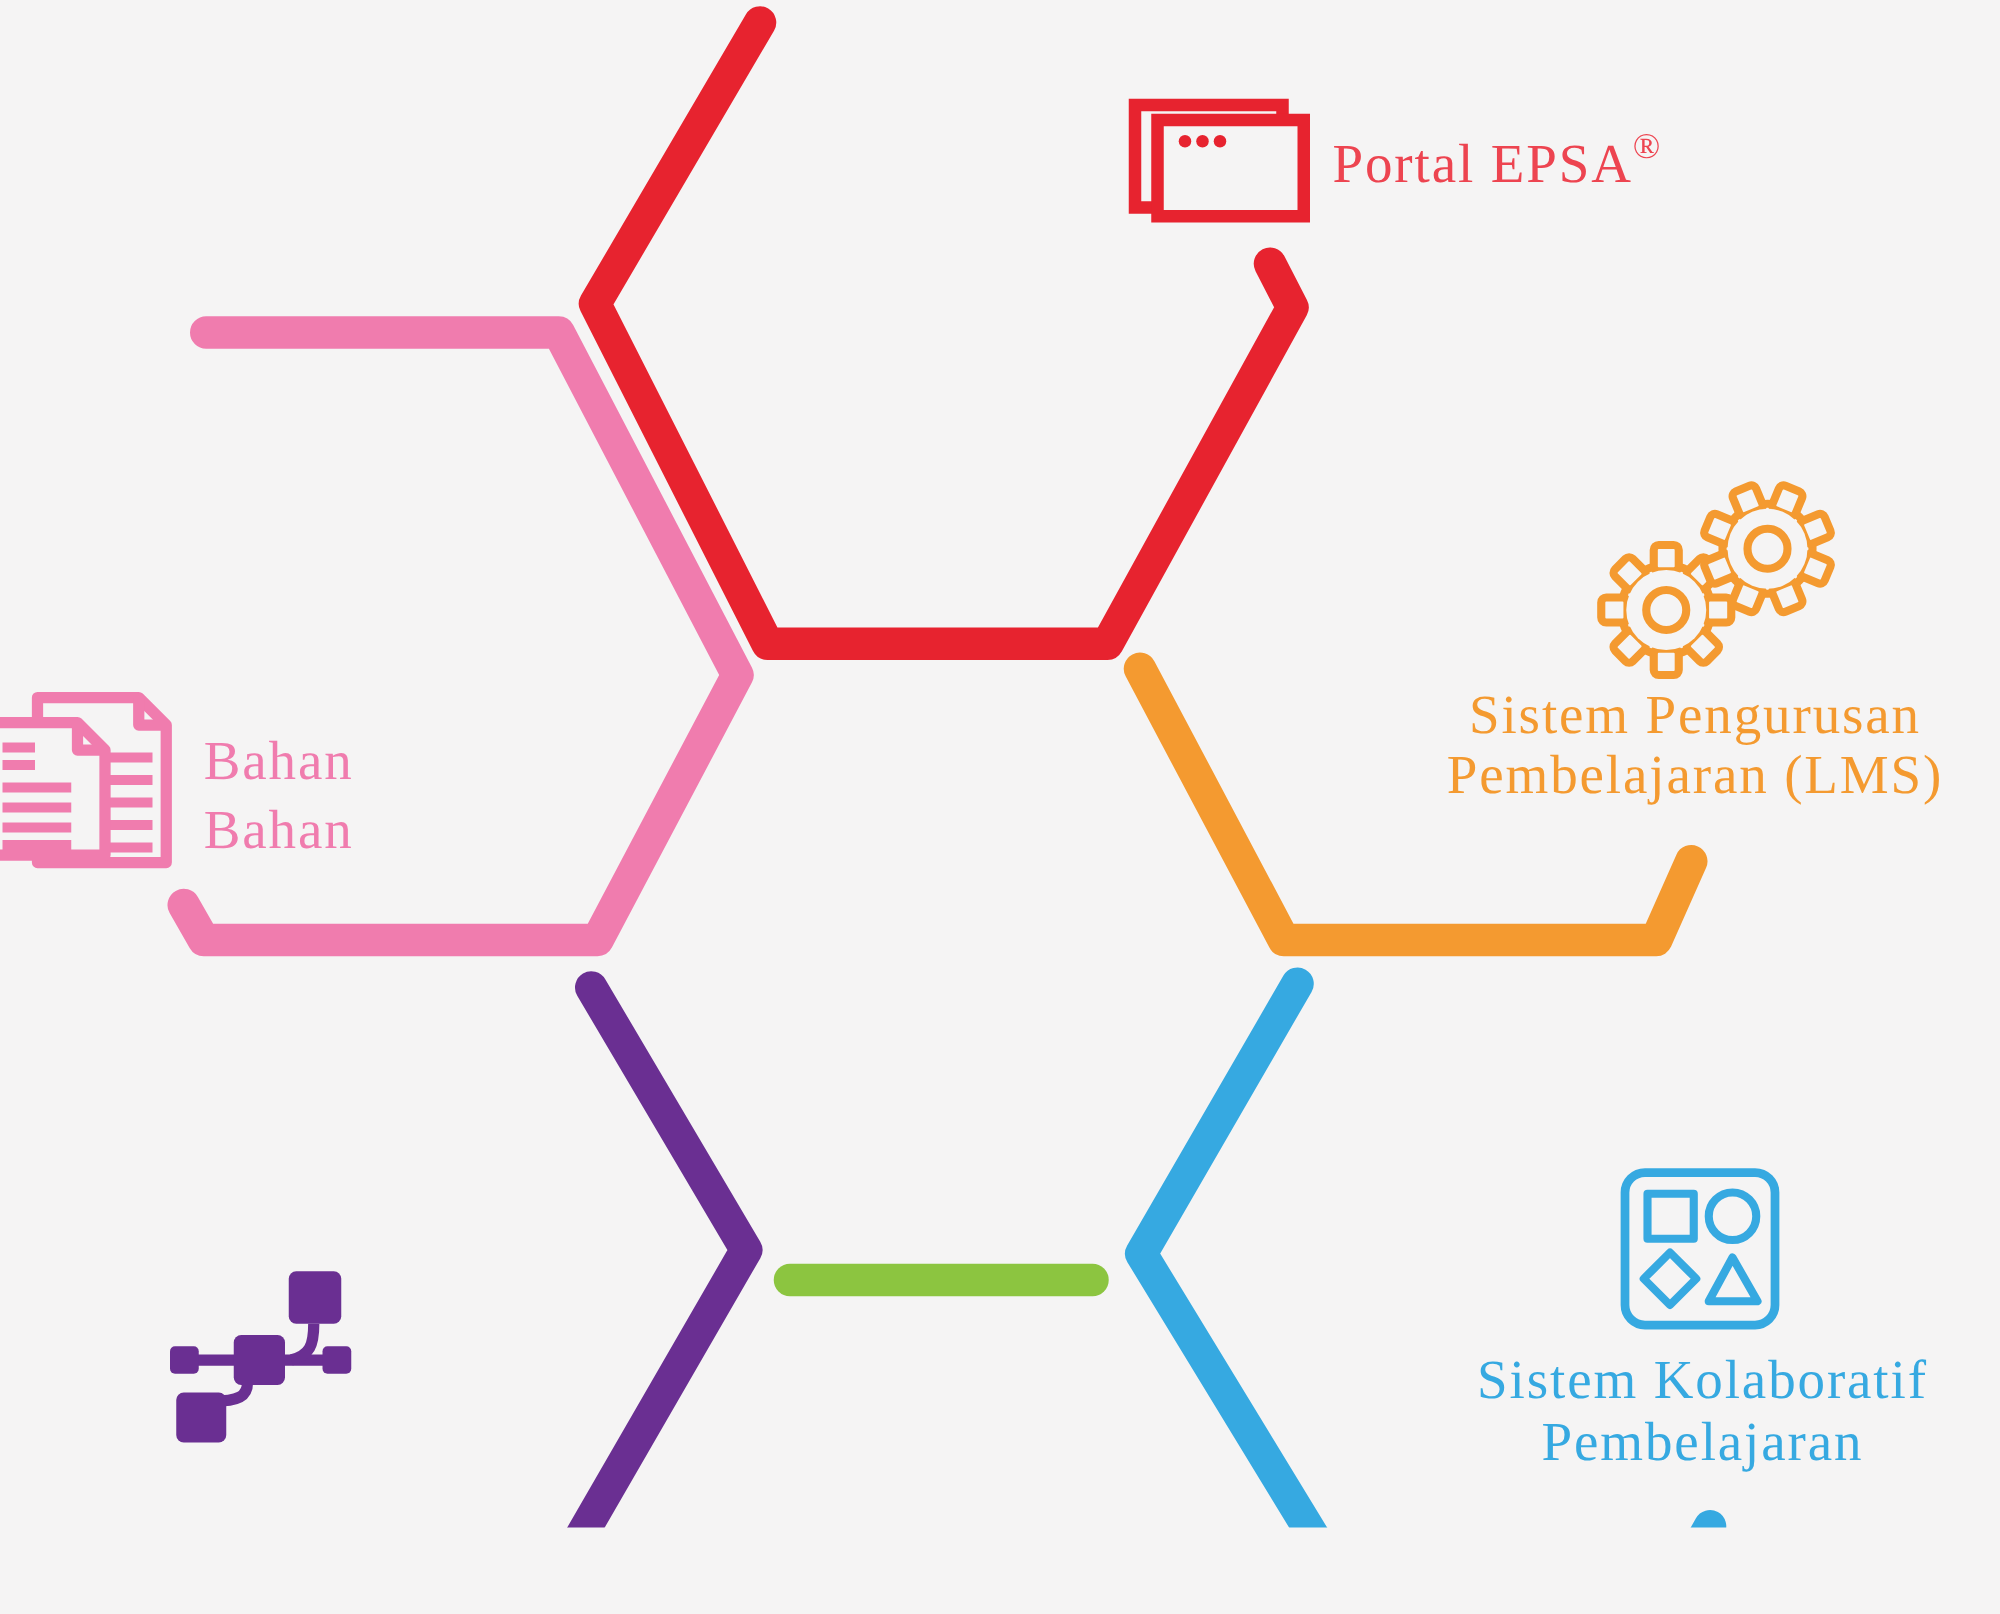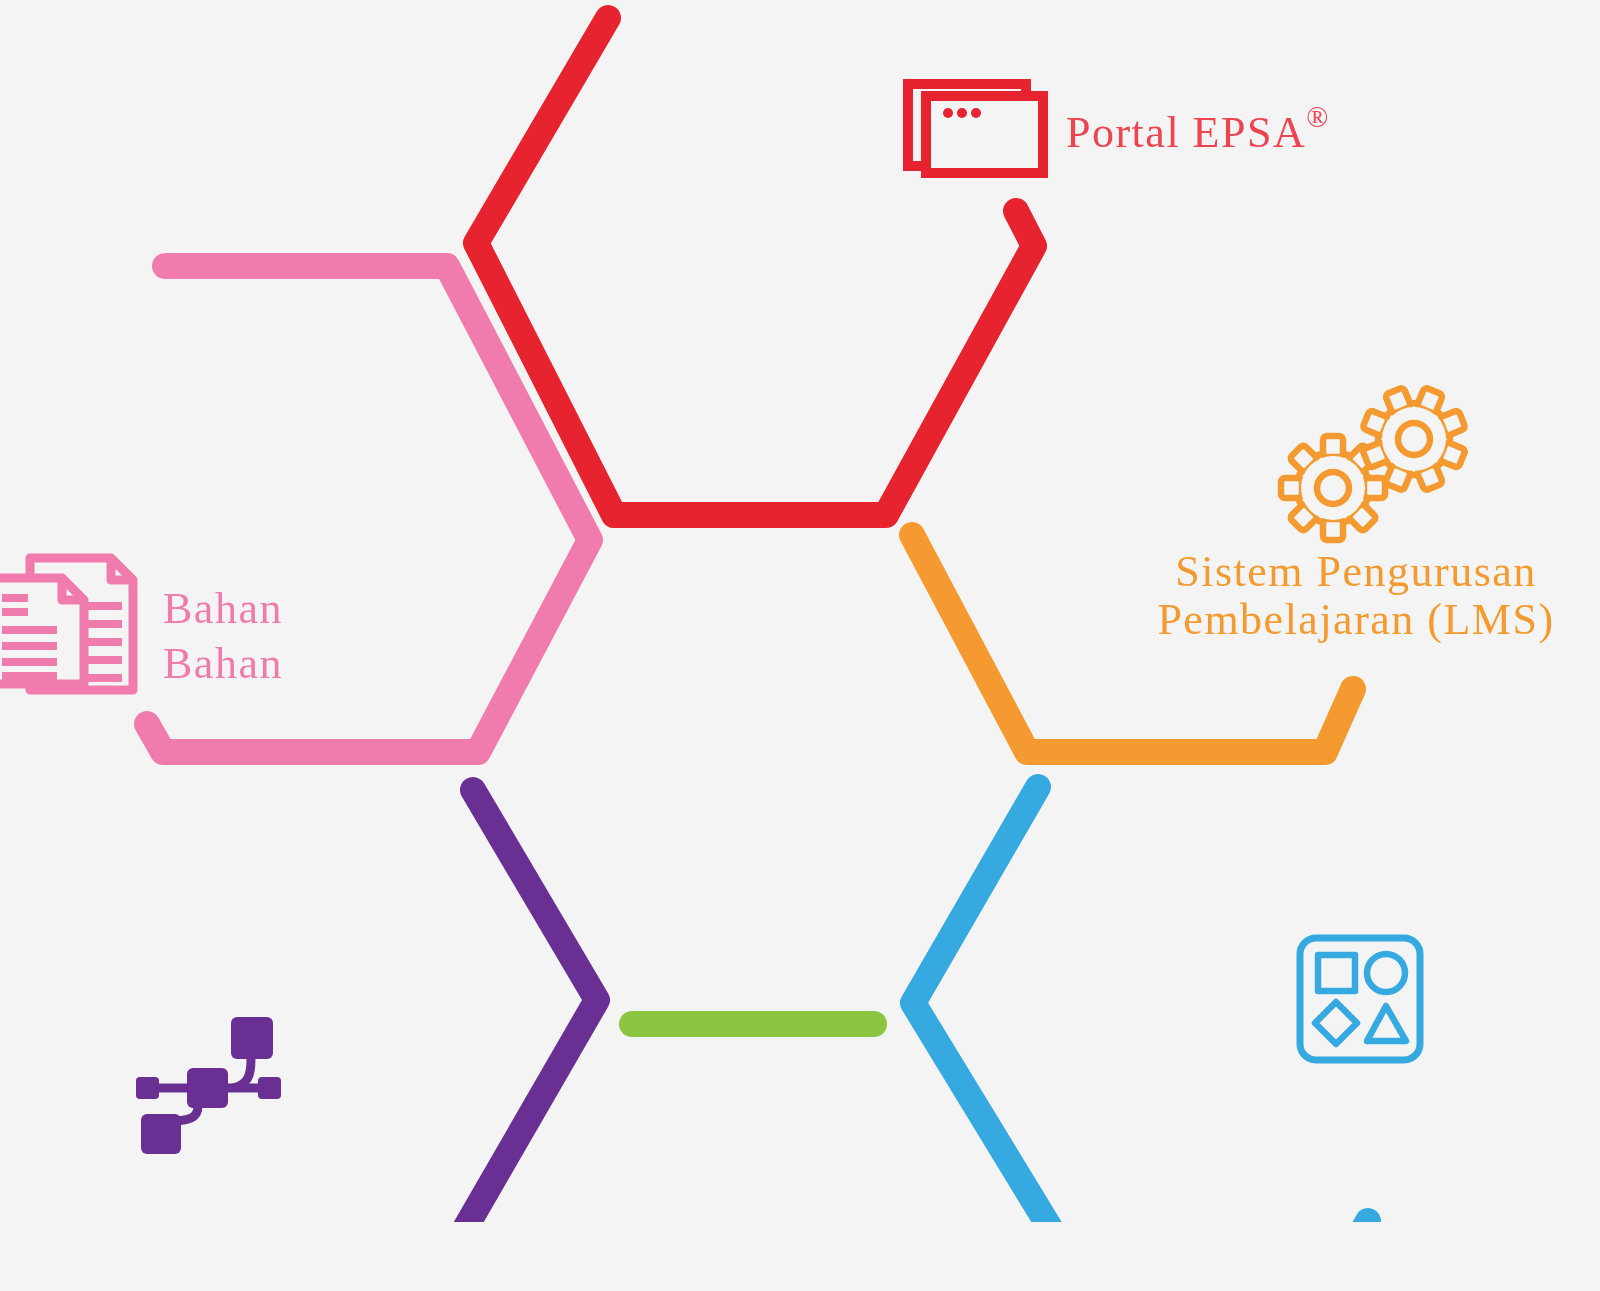--- a/index.html
+++ b/index.html
@@ -138,20 +138,24 @@
 
   <div class="label portal-label">
     <span>Portal EPSA</span><sup>®</sup>
   </div>
 
   <div class="label center lms-label">
     <div>Sistem Pengurusan</div>
     <div>Pembelajaran (LMS)</div>
   </div>
 
+  <div class="label center kolab-label">
+    <div>Sistem Kolaboratif</div>
+    <div>Pembelajaran</div>
+  </div>
 
   <div class="label bahan-label">
     <div>Bahan</div>
     <div>Bahan</div>
   </div>
 
 
 </div>
 
 </body></html>

